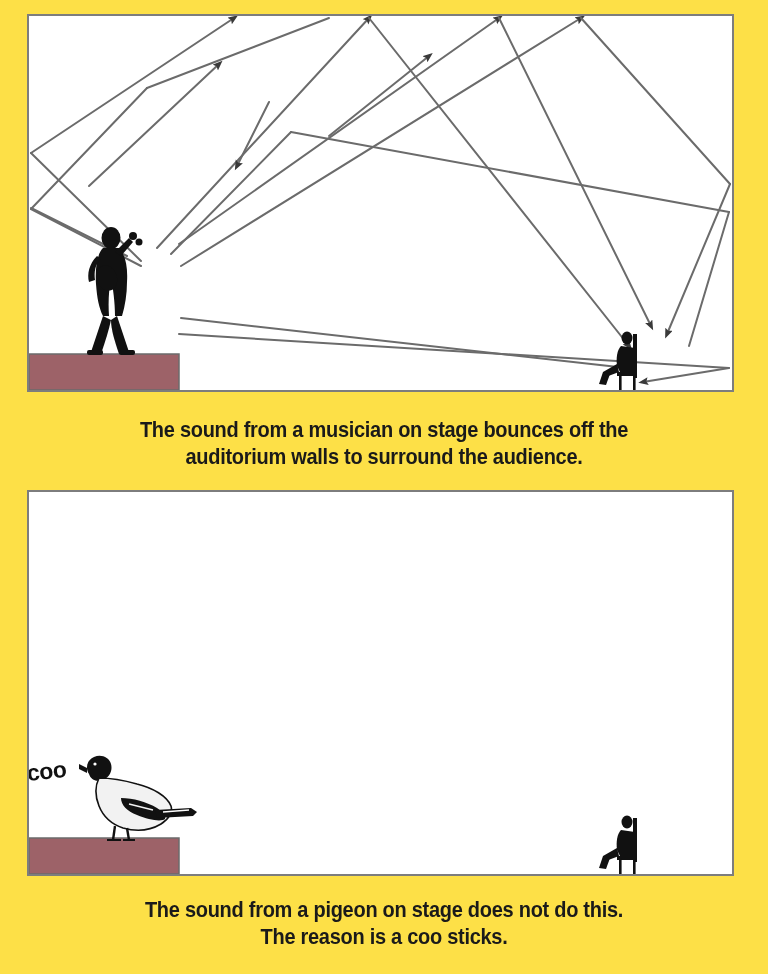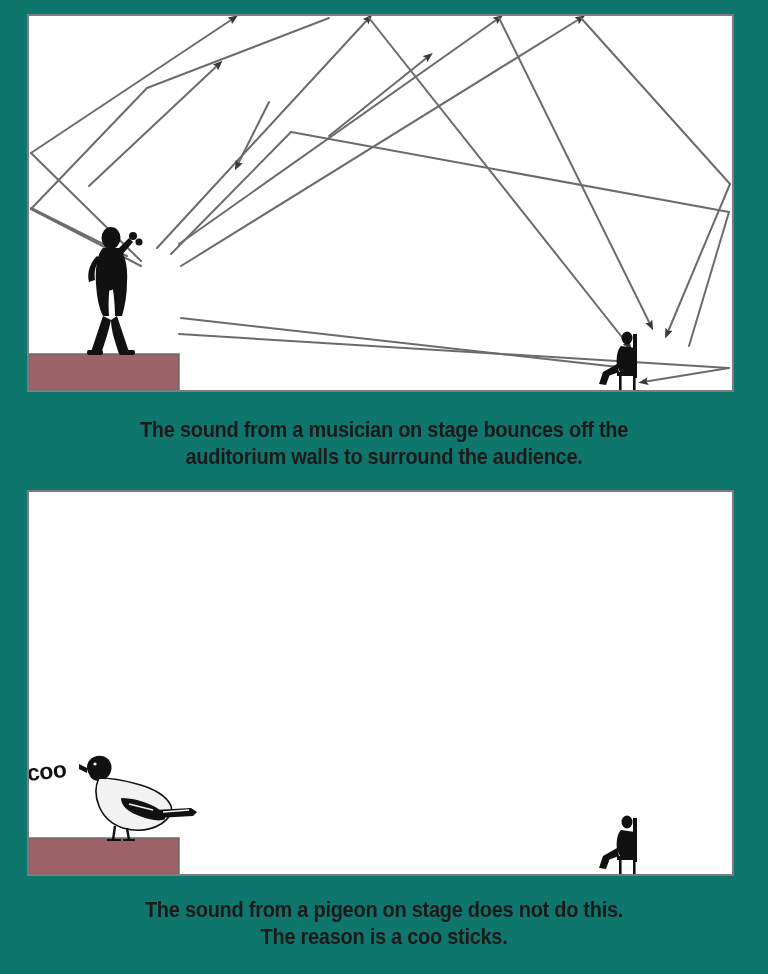--- a/index.html
+++ b/index.html
@@ -15,21 +15,21 @@
     -webkit-font-smoothing: antialiased;
     position: relative;
     overflow: hidden;
   }
 
   #meme-root {
     position: absolute;
     left: 0; top: 0;
     width: 768px;
     height: 974px;
-    background: #0f766e;
+    background: #fde047;
   }
 
   
   .panel {
     position: absolute;
     box-sizing: border-box;
     background: #ffffff;
     border: 2px solid #7d7d7d;
     overflow: hidden;
   }

